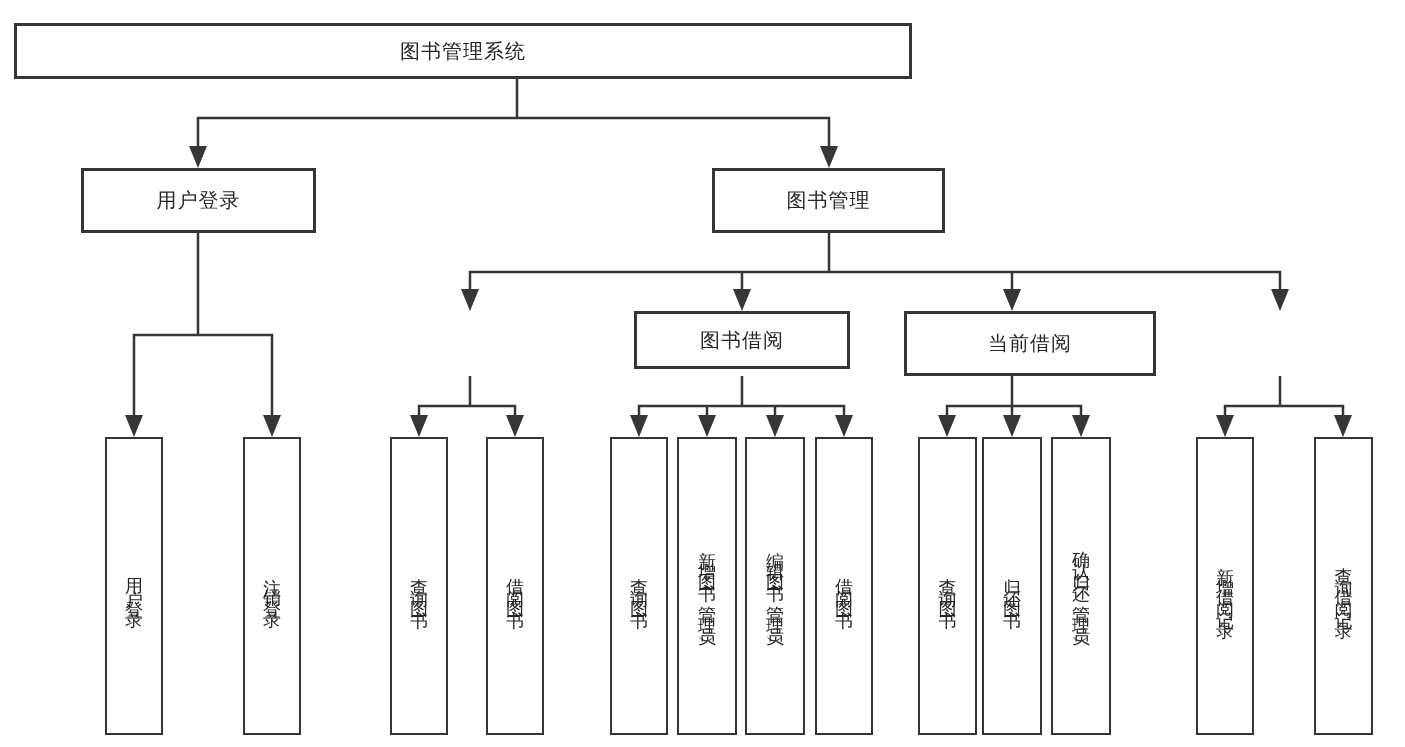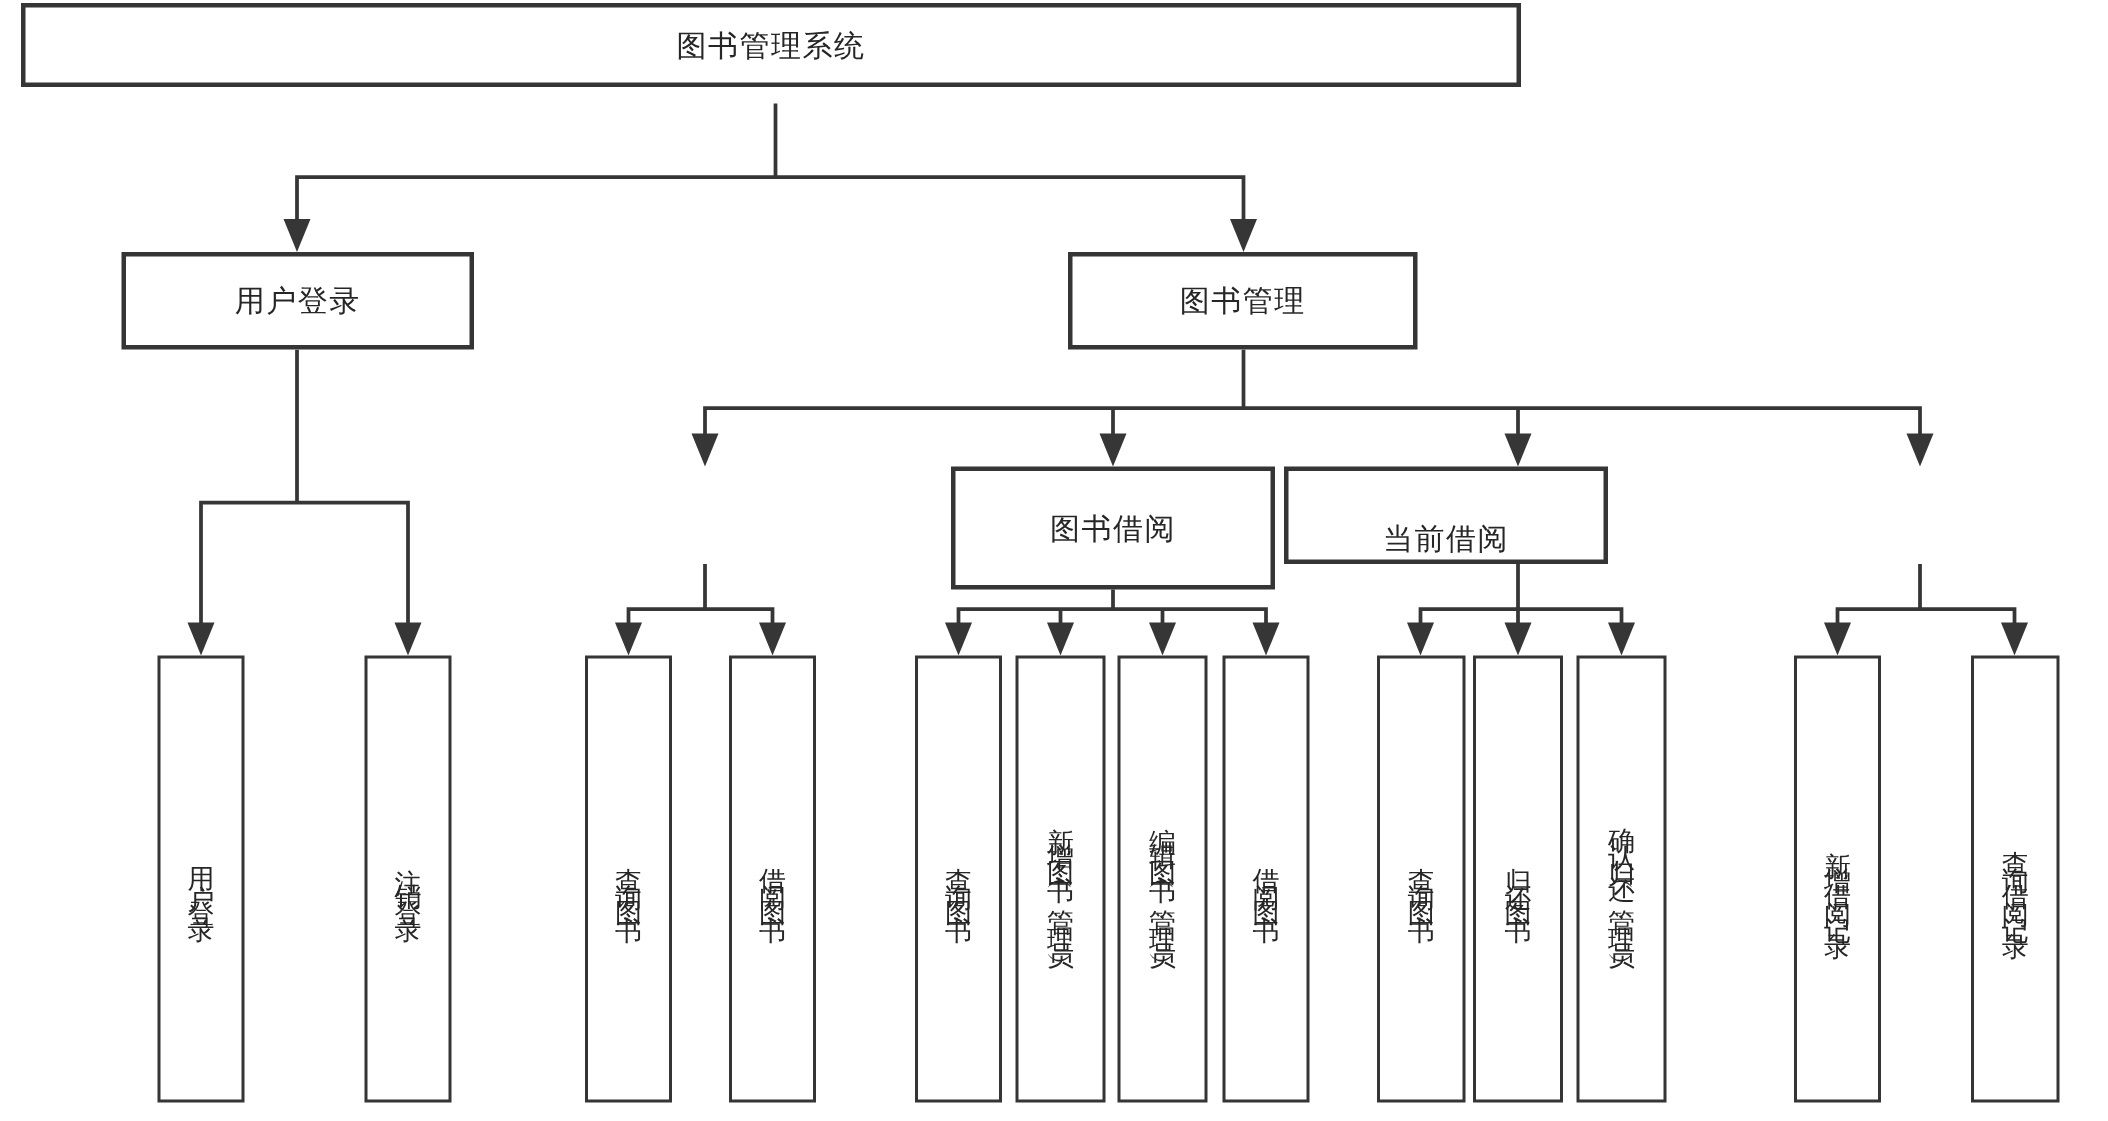--- a/index.html
+++ b/index.html
@@ -69,35 +69,35 @@
       <polygon points="766,415 784,415 775,437"></polygon>
       <polygon points="835,415 853,415 844,437"></polygon>
       <polygon points="938,415 956,415 947,437"></polygon>
       <polygon points="1003,415 1021,415 1012,437"></polygon>
       <polygon points="1072,415 1090,415 1081,437"></polygon>
       <polygon points="1216,415 1234,415 1225,437"></polygon>
       <polygon points="1334,415 1352,415 1343,437"></polygon>
     </g>
   </svg>
 
-  <div class="node h-node" style="left:14px;top:2px;width:1000px;height:56px;">
+  <div class="node h-node" style="left:14px;top:23px;width:898px;height:56px;">
     <span class="label">图书管理系统</span>
   </div>
 
   <div class="node h-node" style="left:81px;top:168px;width:235px;height:65px;">
     <span class="label">用户登录</span>
   </div>
   <div class="node h-node" style="left:712px;top:168px;width:233px;height:65px;">
     <span class="label">图书管理</span>
   </div>
 
-  <div class="node h-node" style="left:634px;top:311px;width:216px;height:82px;">
+  <div class="node h-node" style="left:634px;top:311px;width:216px;height:58px;">
     <span class="label">图书借阅</span>
   </div>
-  <div class="node h-node" style="left:856px;top:311px;width:216px;height:65px;align-items:flex-end;">
+  <div class="node h-node" style="left:904px;top:311px;width:252px;height:65px;">
     <span class="label">当前借阅</span>
   </div>
 
   <div class="node v-node" style="left:105px;top:437px;width:58px;height:298px;">
     <span class="label">用户登录</span>
   </div>
   <div class="node v-node" style="left:243px;top:437px;width:58px;height:298px;">
     <span class="label">注销登录</span>
   </div>
 

